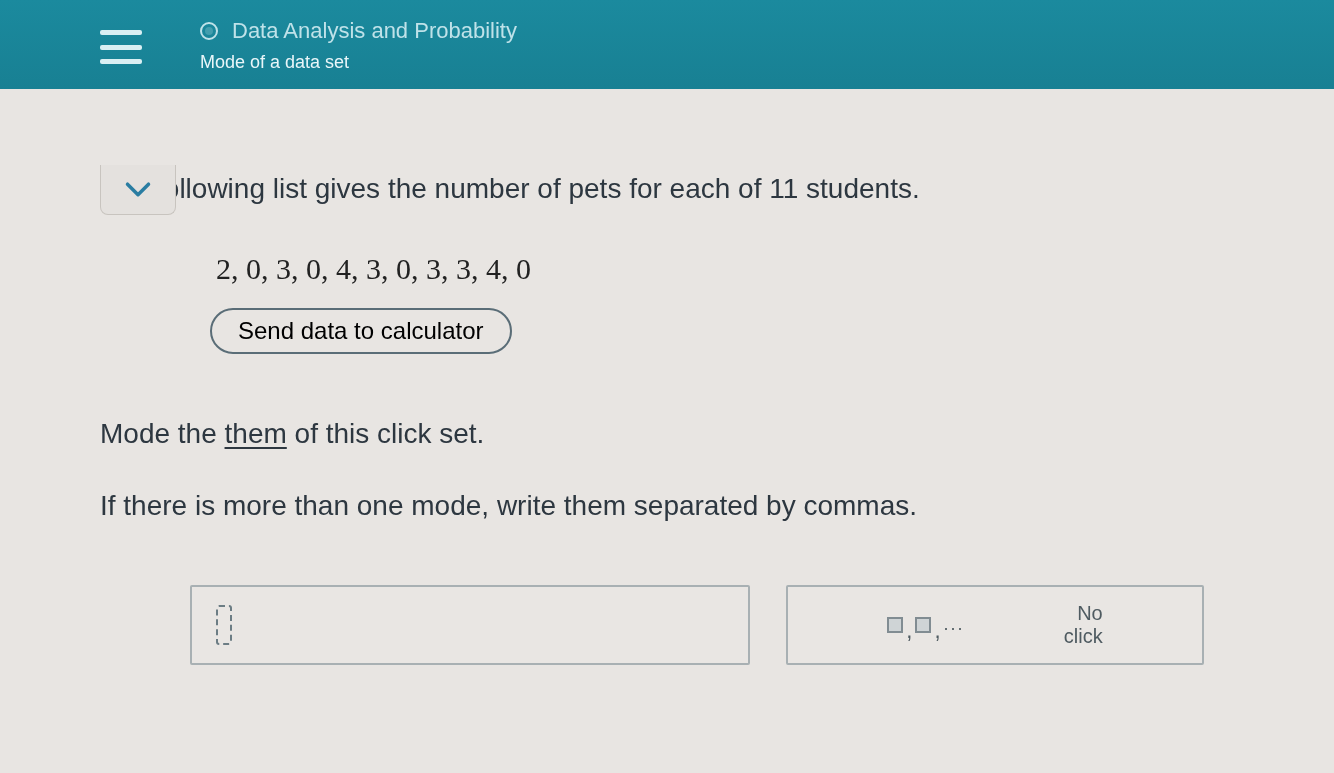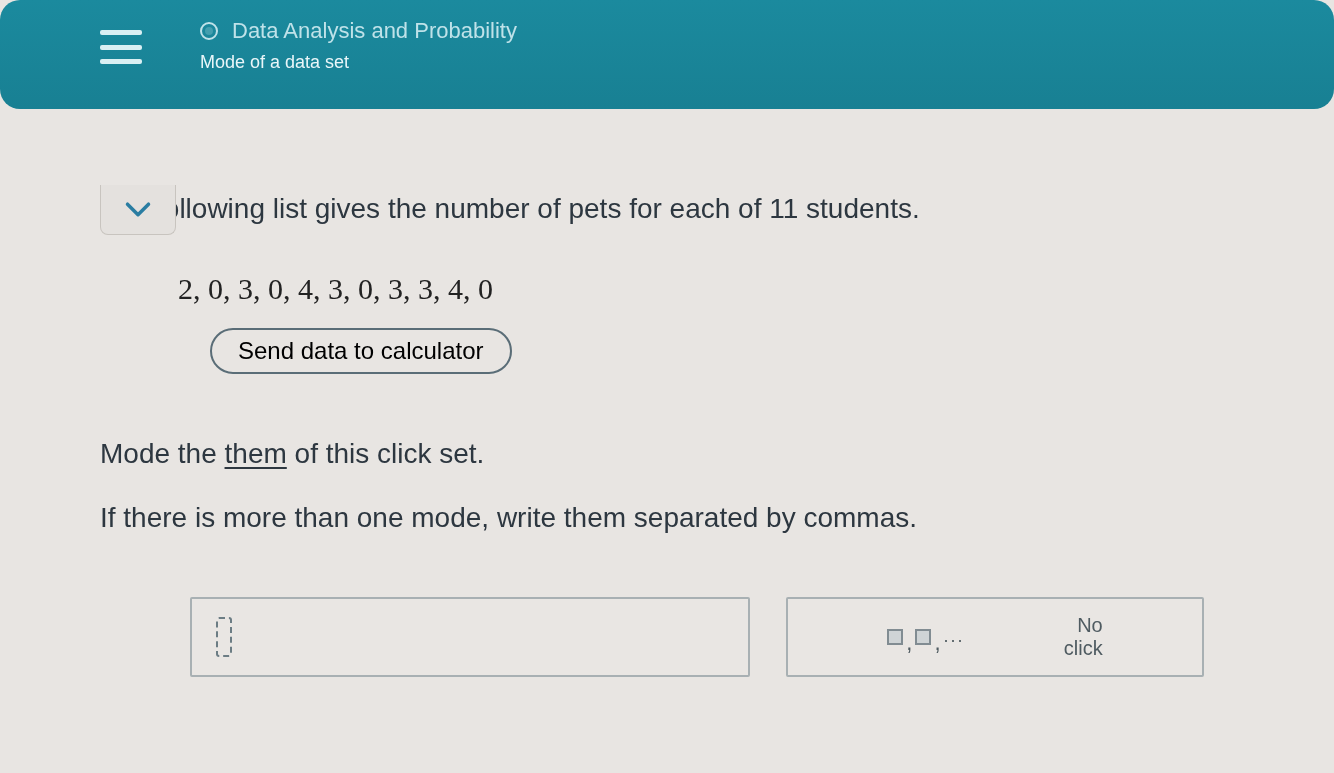--- a/index.html
+++ b/index.html
@@ -1,25 +1,24 @@
 <!DOCTYPE html>
 <html><head>
 <meta charset="utf-8">
 <style>
   * { box-sizing: border-box; margin: 0; padding: 0; }
   html, body { width: 1334px; height: 773px; font-family: Verdana, Geneva, sans-serif; overflow: hidden; }
   body { background: #e8e5e2; }
 
   .header {
     background: linear-gradient(180deg, #1b8a9e 0%, #188093 100%);
-    height: 109px;
+    height: 89px;
     padding: 18px 0 0 200px;
     color: #cfe9ee;
     position: relative;
-    border-radius: 20px;
   }
   .hamburger {
     position: absolute;
     left: 100px; top: 30px;
     width: 42px; height: 34px;
     display: flex; flex-direction: column; justify-content: space-between;
     cursor: pointer;
   }
   .hamburger span { display:block; height:5px; background:#d9eff3; border-radius:2px; }
 
@@ -41,29 +40,29 @@
     background:#e4e1de; border:1px solid #c8c4bf; border-top:0;
     border-radius:0 0 8px 8px;
     width:76px; height:50px;
     display:flex; align-items:center; justify-content:center;
     cursor:pointer;
   }
   .chevron-tab svg{ width:28px; height:20px; }
 
   .body-text { color:#2d3740; font-size:28px; line-height:1.45; }
   .intro { margin-top:80px; }
-  .data { margin-top:42px; margin-left:78px; font-family:"Georgia","Times New Roman",serif; color:#222; font-size:30px; }
+  .data { margin-top:42px; margin-left:116px; font-family:"Georgia","Times New Roman",serif; color:#222; font-size:30px; }
   .send-wrap { margin-top:22px; margin-left:110px; }
   .send-btn {
     display:inline-block; padding:7px 26px; font-size:24px; color:#000000;
     border:2px solid #5a6d77; border-radius:999px; background:transparent; cursor:pointer;
   }
   .task { margin-top:60px; }
   .task .ul { text-decoration: underline; text-underline-offset:4px; }
-  .hint { margin-top:24px; }
+  .hint { margin-top:32px; }
 
   .answer-row {
     margin-top:58px; display:flex; align-items:stretch; gap:36px;
     margin-left:90px;
   }
   .answer-box, .options-box {
     border:2px solid #a8b0b3; border-radius:2px; background:rgba(255,255,255,0.06);
   }
   .answer-box {
     width:560px; height:80px; display:flex; align-items:center; padding-left:24px;

